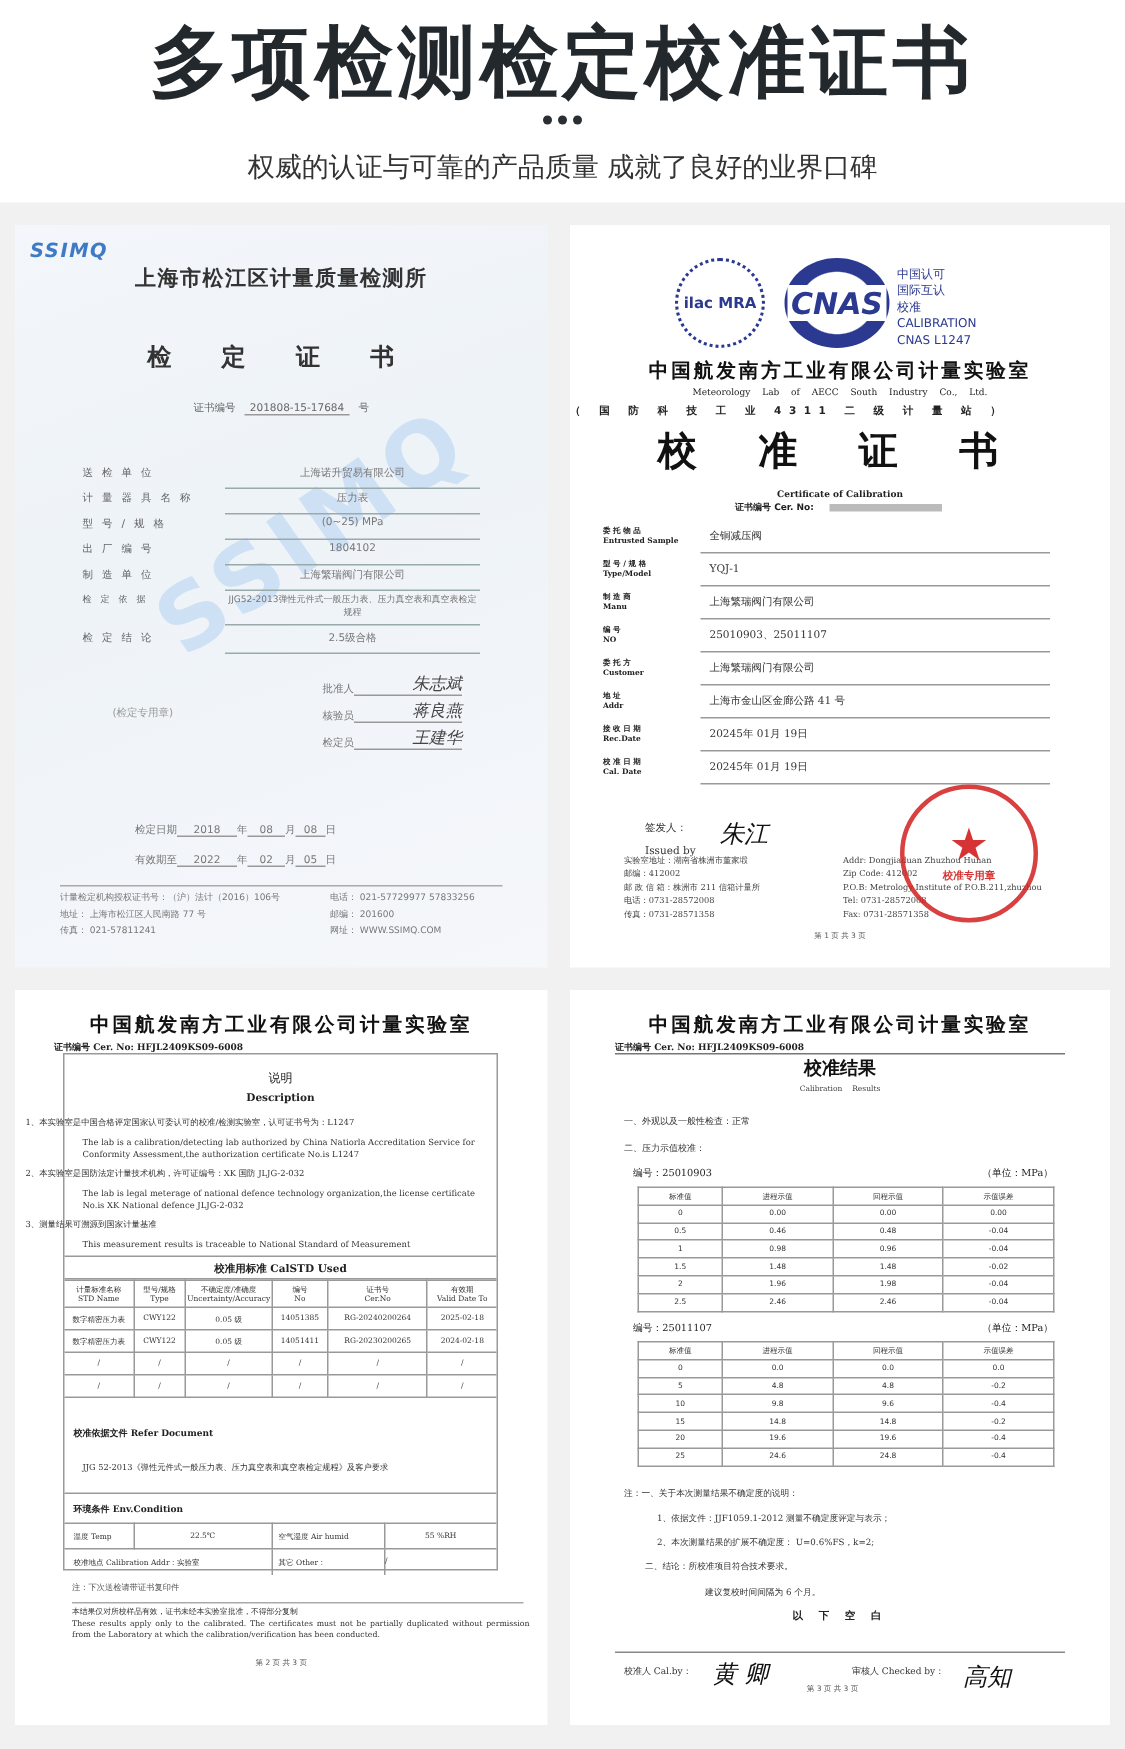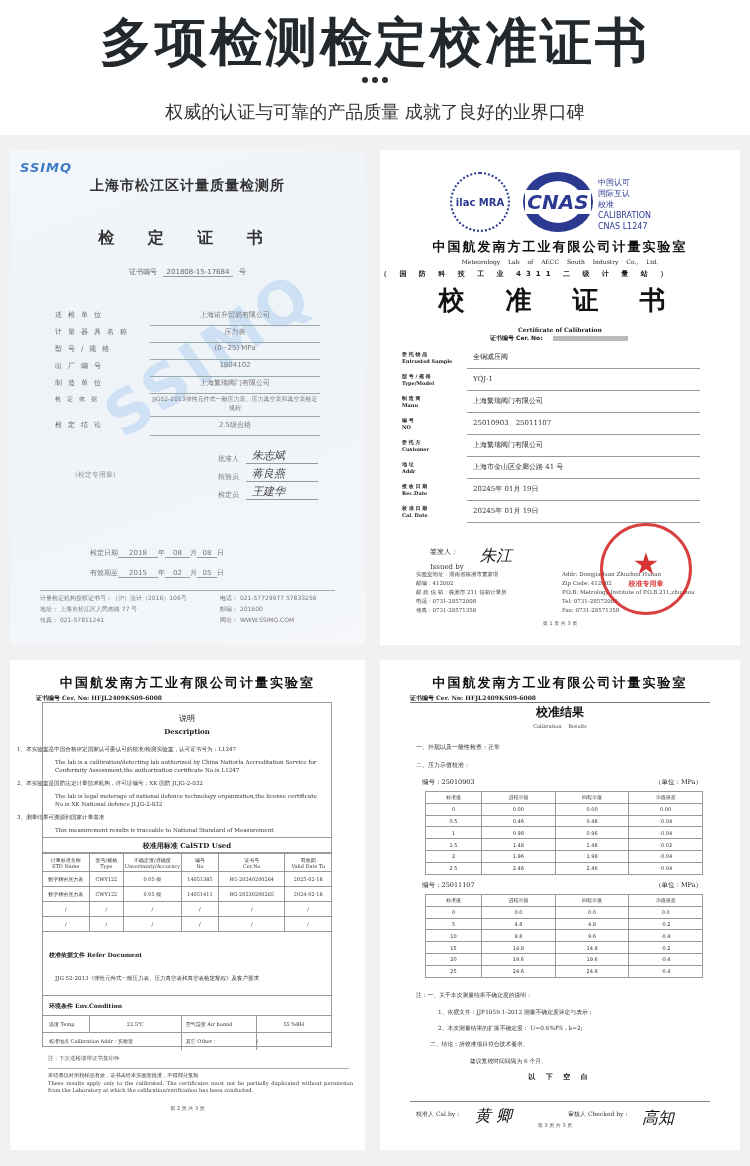--- a/index.html
+++ b/index.html
@@ -27,21 +27,21 @@
   .ssimq { left: 10px; top: 10px; font-size: 13px; font-style: italic; font-weight: bold; color: #3f7bc4; letter-spacing: 1px; }
   .c1-org { left: 0; right: 0; top: 27px; text-align: center; font-size: 14px; font-weight: bold; color: #333; letter-spacing: 1px; }
   .c1-cert { left: 0; right: 0; top: 78px; text-align: center; font-size: 16px; font-weight: bold; color: #333; letter-spacing: 14px; }
   .c1-no { left: 0; right: 0; top: 117px; text-align: center; font-size: 7px; color: #666; }
   .c1-no .u { display: inline-block; border-bottom: 1px solid #999; min-width: 70px; margin: 0 6px; }
   .c1-row { left: 45px; width: 265px; height: 16px; font-size: 7px; color: #666; display: flex; }
   .c1-row .lab { width: 95px; letter-spacing: 6px; }
   .c1-row .val { flex: 1; border-bottom: 1px solid #9aa; text-align: center; color: #777; }
   .watermark { left: 80px; top: 170px; font-size: 60px; font-weight: bold; color: rgba(90,160,230,0.22); transform: rotate(-35deg); letter-spacing: 4px; }
   .seal-note { left: 65px; top: 320px; font-size: 7px; color: #999; }
-  .c1-sig { left: 208px; width: 100px; height: 18px; font-size: 7px; color: #777; display: flex; align-items: flex-end; }
+  .c1-sig { left: 198px; width: 100px; height: 18px; font-size: 7px; color: #777; display: flex; align-items: flex-end; text-align: right; }
   .c1-sig .n { width: 28px; }
   .c1-sig .s { flex: 1; border-bottom: 1px solid #999; font-style: italic; font-size: 11px; color: #444; padding-left: 6px; font-family: "DejaVu Serif", serif; }
   .c1-date { left: 80px; width: 200px; font-size: 7px; color: #777; display: flex; gap: 0; align-items: flex-end; }
   .c1-date .u { border-bottom: 1px solid #999; display: inline-block; text-align: center; }
   .c1-footline { left: 30px; right: 30px; top: 440px; border-top: 1px solid #aaa; }
   .c1-foot { font-size: 6px; color: #777; }
 
   
   .logo-ilac { left: 70px; top: 22px; width: 60px; height: 60px; border-radius: 50%; border: 2px dotted #2b3990; display: flex; align-items: center; justify-content: center; font-size: 10px; font-weight: bold; color: #2b3990; }
   .logo-cnas { left: 143px; top: 22px; width: 70px; height: 60px; border-radius: 50%; background: radial-gradient(ellipse at center, #fff 48%, #2b3990 50%); display: flex; align-items: center; justify-content: center; }
@@ -168,21 +168,21 @@
     <span>检定日期</span>
     <span class="u" style="width:40px">2018</span>
       <span>年</span>
     <span class="u" style="width:25px">08</span>
       <span>月</span>
     <span class="u" style="width:20px">08</span>
       <span>日</span>
   </div>
   <div class="abs c1-date" style="top:418px">
     <span>有效期至</span>
-    <span class="u" style="width:40px">2015</span>
+    <span class="u" style="width:40px">2022</span>
       <span>年</span>
     <span class="u" style="width:25px">02</span>
       <span>月</span>
     <span class="u" style="width:20px">05</span>
       <span>日</span>
   </div>
 
   <div class="abs c1-footline"></div>
   <div class="abs c1-foot" style="left:30px;top:444px">计量检定机构授权证书号：（沪）法计（2016）106号</div>
   <div class="abs c1-foot" style="left:210px;top:444px">电话：  021-57729977 57833256</div>

